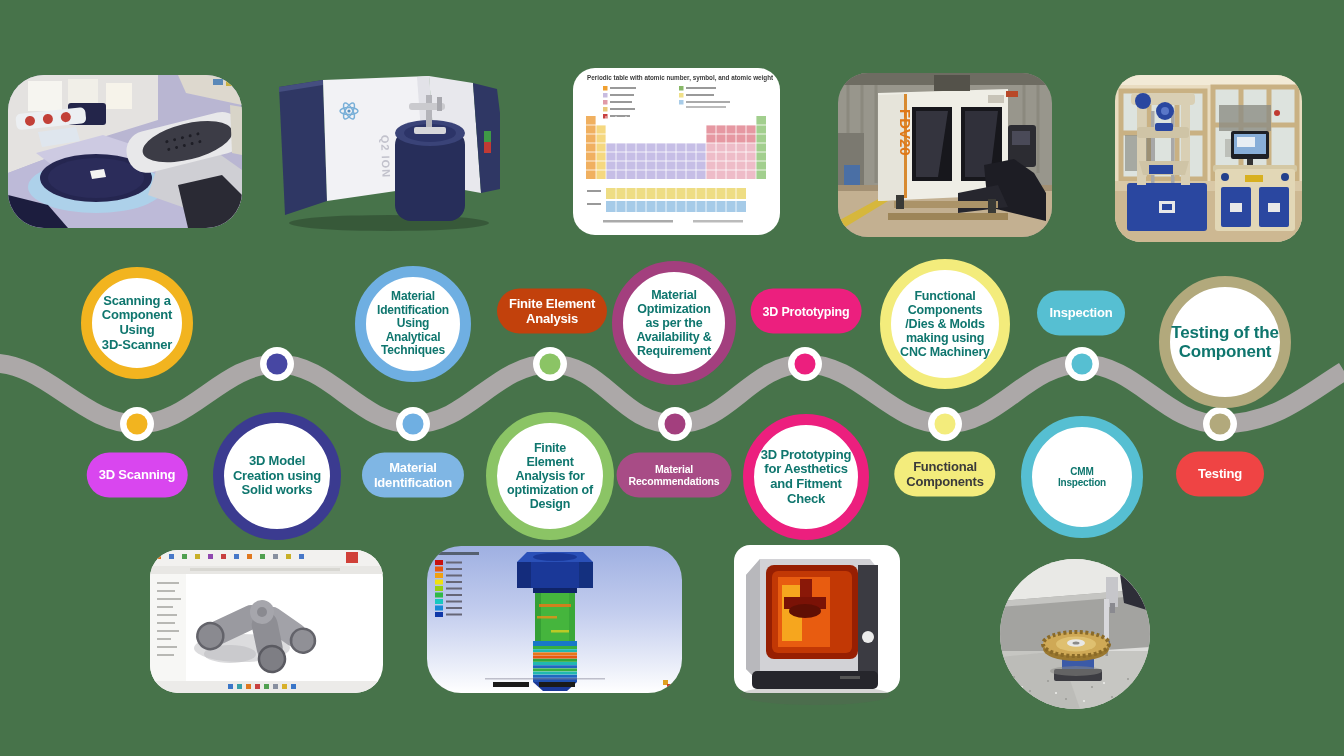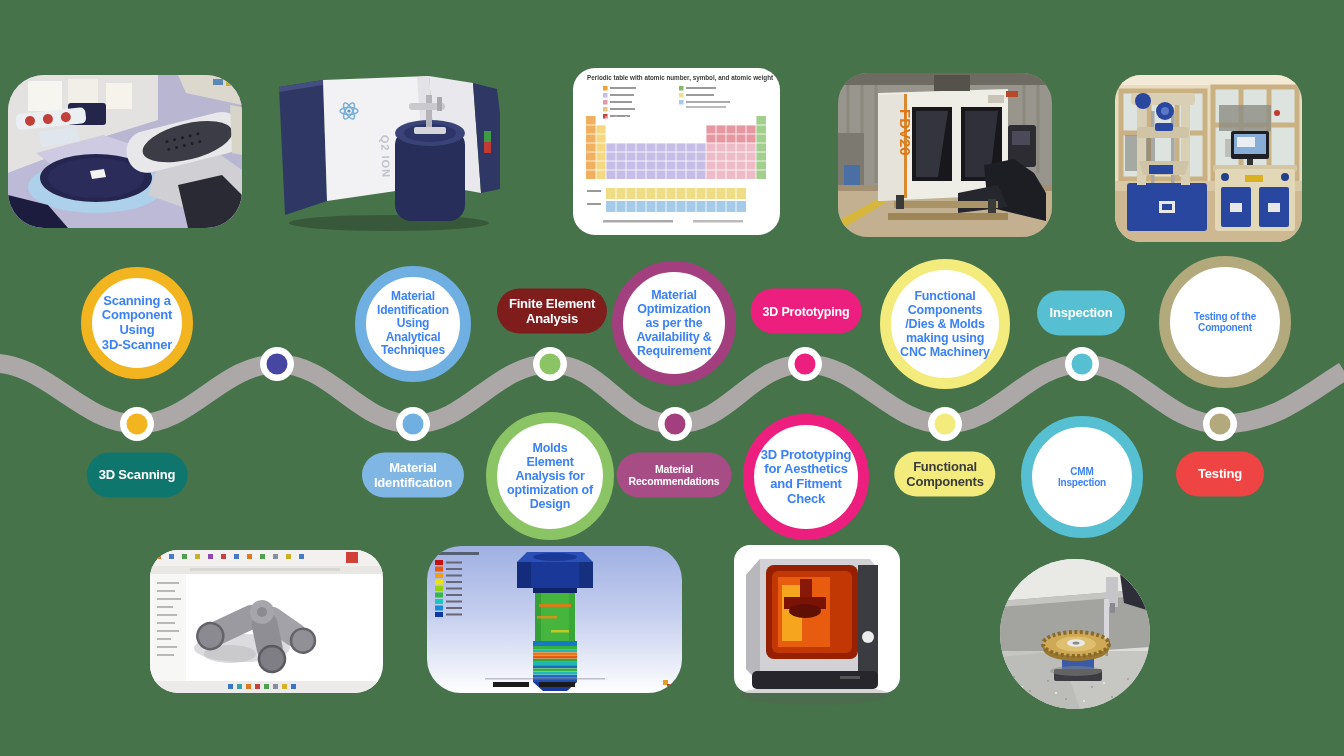--- a/index.html
+++ b/index.html
@@ -4,21 +4,21 @@
 <style>
   html,body{margin:0;padding:0;background:#47734A;}
   .stage{position:relative;width:1344px;height:756px;background:#47734A;overflow:hidden;
          font-family:"Liberation Sans",sans-serif;}
   .photo{position:absolute;overflow:hidden;}
   .photo svg{display:block;}
   .card{background:#fff;}
   .wave-svg{position:absolute;left:0;top:0;}
   .circle{position:absolute;transform:translate(-50%,-50%);background:#fff;border-radius:50%;
           border:11px solid #999;box-sizing:border-box;display:flex;align-items:center;justify-content:center;
-          text-align:center;font-weight:bold;color:#3b82f6;white-space:pre-line;line-height:1.13;
+          text-align:center;font-weight:bold;color:#0f766e;white-space:pre-line;line-height:1.13;
           letter-spacing:-0.2px;}
   .pill{position:absolute;transform:translate(-50%,-50%);border-radius:24px;display:flex;align-items:center;
         justify-content:center;text-align:center;font-weight:bold;color:#fff;white-space:pre-line;
         line-height:1.12;min-height:45px;padding:3px 12px;box-sizing:border-box;font-size:13px;
         min-width:88px;letter-spacing:-0.2px;}
   .fea-bg{background:linear-gradient(180deg,#9fb0e2 0%,#c3cdee 45%,#eef1fa 85%,#ffffff 100%);}
 </style>
 </head>
 <body>
 
@@ -257,53 +257,56 @@
     <g>
         <circle cx="1220" cy="424" r="17" fill="#fff"></circle>
         <circle cx="1220" cy="424" r="10.5" fill="#B2A97C"></circle>
       </g>
   </svg>
 
   <div class="circle" style="left:137px;top:323px;width:112px;height:112px;border-color:#F2B41F;font-size:13px;">Scanning a
 Component
 Using
 3D-Scanner</div>
+  <div class="circle" style="left:277px;top:476px;width:128px;height:128px;border-color:#3B3B90;font-size:13px;">3D Model
+Creation using
+Solid works</div>
   <div class="circle" style="left:413px;top:324px;width:116px;height:116px;border-color:#6FAFE2;font-size:12px;">Material
 Identification
 Using
 Analytical
 Techniques</div>
-  <div class="circle" style="left:550px;top:476px;width:128px;height:128px;border-color:#8BC465;font-size:12.5px;">Molds
+  <div class="circle" style="left:550px;top:476px;width:128px;height:128px;border-color:#8BC465;font-size:12.5px;">Finite
 Element
 Analysis for
 optimization of
 Design</div>
   <div class="circle" style="left:674px;top:323px;width:124px;height:124px;border-color:#A33F7E;font-size:12.5px;">Material
 Optimization
 as per the
 Availability &amp;
 Requirement</div>
   <div class="circle" style="left:806px;top:477px;width:126px;height:126px;border-color:#EC1F7E;font-size:13px;">3D Prototyping
 for Aesthetics
 and Fitment
 Check</div>
   <div class="circle" style="left:945px;top:324px;width:130px;height:130px;border-color:#F3EC7C;font-size:12.5px;">Functional
 Components
 /Dies &amp; Molds
 making using
 CNC Machinery</div>
   <div class="circle" style="left:1082px;top:477px;width:122px;height:122px;border-color:#56BFD2;font-size:10px;">CMM
 Inspection</div>
-  <div class="circle" style="left:1225px;top:322px;width:132px;height:132px;border-color:#B2A97C;font-size:10px;text-align:center;">Testing of the
+  <div class="circle" style="left:1225px;top:342px;width:132px;height:132px;border-color:#B2A97C;font-size:17px;text-align:center;">Testing of the
 Component</div>
 
-  <div class="pill" style="left:137px;top:475px;background:#0f766e;">3D Scanning</div>
+  <div class="pill" style="left:137px;top:475px;background:#d946ef;">3D Scanning</div>
   <div class="pill" style="left:413px;top:475px;background:#7FB6E4;">Material
 Identification</div>
-  <div class="pill" style="left:552px;top:311px;background:#7f1d1d;">Finite Element
+  <div class="pill" style="left:552px;top:311px;background:#c2410c;">Finite Element
 Analysis</div>
   <div class="pill" style="left:674px;top:475px;background:#A84C86;font-size:10.5px;">Material
 Recommendations</div>
   <div class="pill" style="left:806px;top:311px;background:#EC1F7E;font-size:12.5px;">3D Prototyping</div>
   <div class="pill" style="left:945px;top:474px;background:#F3EC7C;color:#3A3A3A;">Functional
 Components</div>
   <div class="pill" style="left:1081px;top:313px;background:#56BFD2;">Inspection</div>
   <div class="pill" style="left:1220px;top:474px;background:#ef4444;">Testing</div>
 
   <div class="photo card" style="left:150px;top:550px;width:233px;height:143px;border-radius:28px;">

